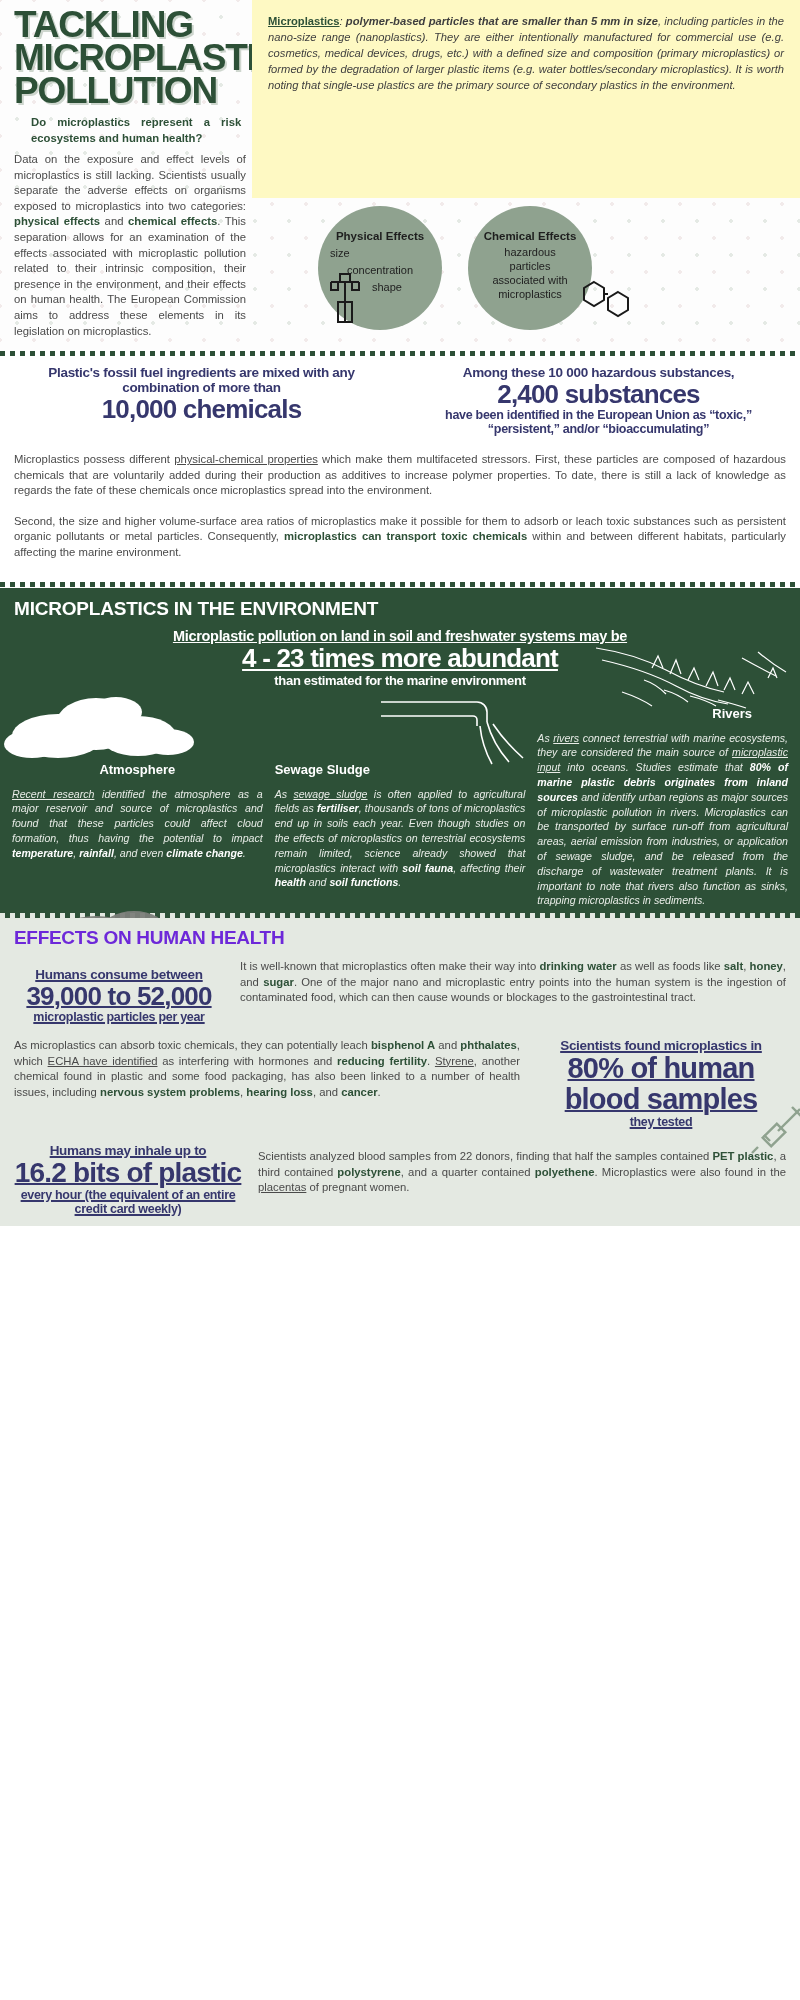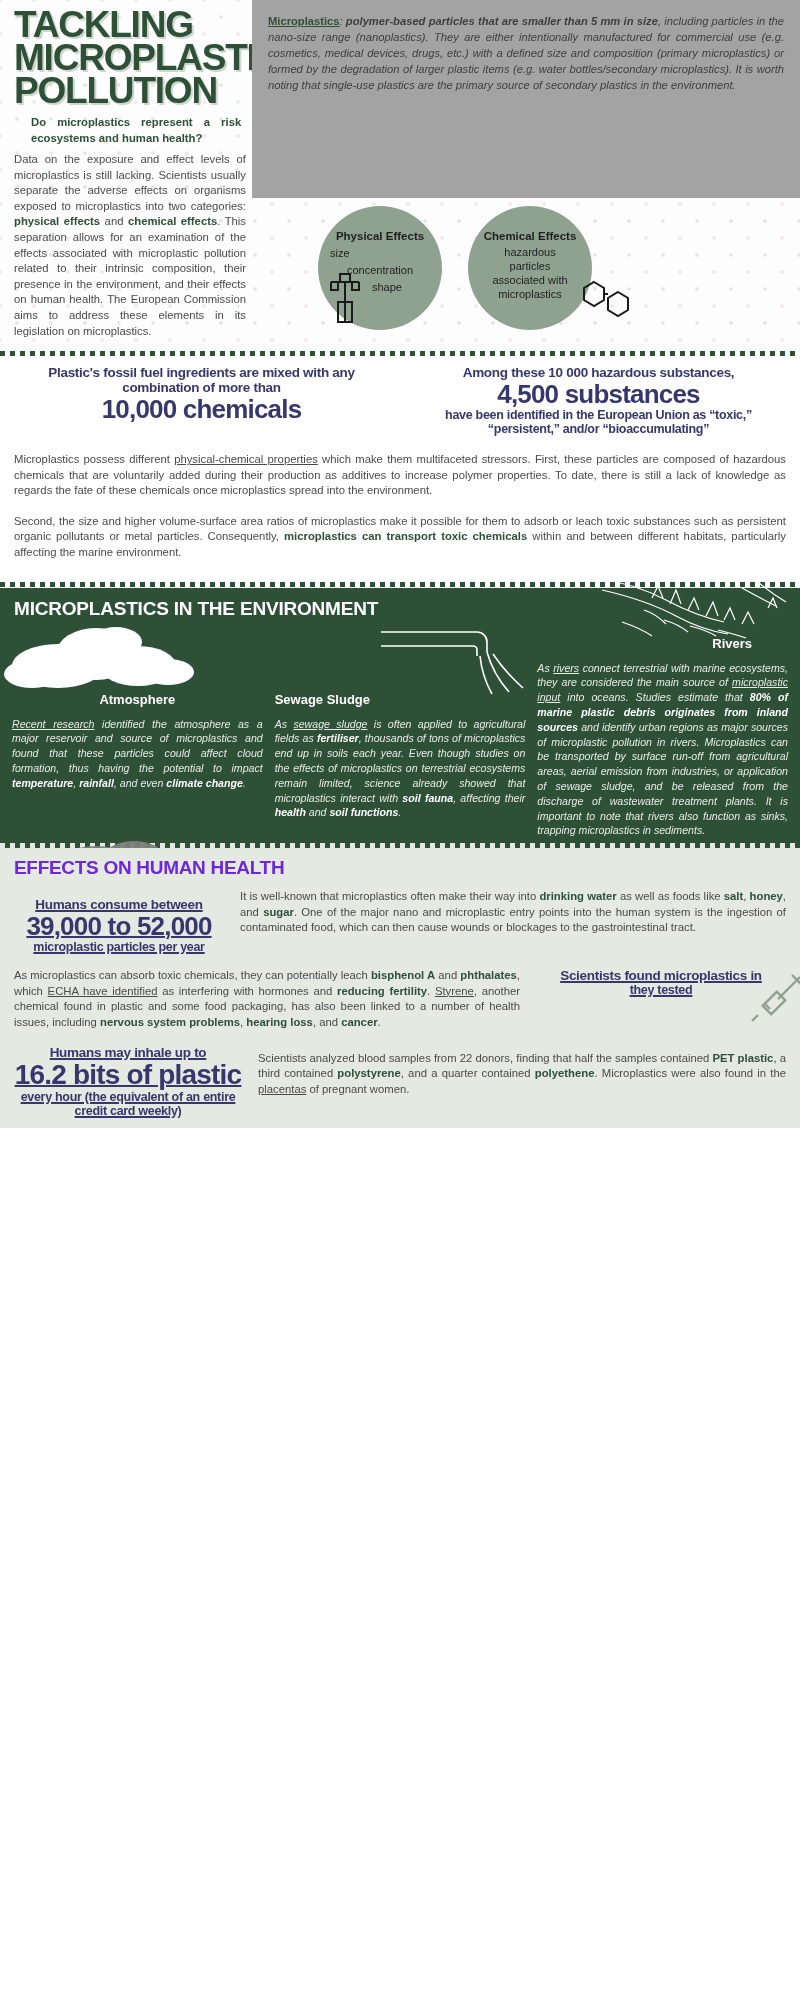--- a/index.html
+++ b/index.html
@@ -57,21 +57,21 @@
   }
   .lede {
     position:absolute; left:31px; top:115px; width:232px;
     font-size:11.3px; line-height:15.5px; font-weight:bold;
     color:#2d5037; text-align:justify;
   }
   .intro { position:absolute; left:14px; top:152px; width:232px; }
 
   .defbox {
     position:absolute; left:252px; top:0; width:548px; height:198px;
-    background:#a3a3a3; padding:13px 16px 10px 16px;
+    background:#fef9c3; padding:13px 16px 10px 16px;
   }
   .defbox p {
     font-size:11.2px; line-height:16.1px; color:#3e3e3e;
     font-style:italic; text-align:justify;
   }
   .defbox .term { font-weight:bold; font-style:normal; color:#2d5037; text-decoration:underline; }
   .defbox b { font-weight:bold; }
 
   .circle {
     position:absolute; border-radius:50%;
@@ -203,36 +203,41 @@
 
   <section class="comp">
 
     <div class="comp-stats">
       <div class="stat">
         <div class="s-lead">Plastic's fossil fuel ingredients are mixed with any combination of more than</div>
         <div class="s-big">10,000 chemicals</div>
       </div>
       <div class="stat">
         <div class="s-lead">Among these 10 000 hazardous substances,</div>
-        <div class="s-big">4,500 substances</div>
+        <div class="s-big">2,400 substances</div>
         <div class="s-tail">have been identified in the European Union as “toxic,” “persistent,” and/or “bioaccumulating”</div>
       </div>
     </div>
 
     <div style="padding:10px 14px 0 14px;">
       <p class="body-text">Microplastics possess different <u>physical-chemical properties</u> which make them multifaceted stressors. First, these particles are composed of hazardous chemicals that are voluntarily added during their production as additives to increase polymer properties. To date, there is still a lack of knowledge as regards the fate of these chemicals once microplastics spread into the environment.</p>
       <p class="body-text" style="margin-top:15px;">Second, the size and higher volume-surface area ratios of microplastics make it possible for them to adsorb or leach toxic substances such as persistent organic pollutants or metal particles. Consequently, <b>microplastics can transport toxic chemicals</b> within and between different habitats, particularly affecting the marine environment.</p>
     </div>
   </section>
 
   <div class="dotted-sep" style="margin-top:12px;"></div>
 
   <section class="env">
     <h2 class="env-head">MICROPLASTICS IN THE ENVIRONMENT</h2>
 
+    <div class="env-stat">
+      <div class="e1">Microplastic pollution on land in soil and freshwater systems may be</div>
+      <div class="e2">4 - 23 times more abundant</div>
+      <div class="e3">than estimated for the marine environment</div>
+    </div>
 
     <div class="env-cols">
 
       <div class="env-col col-atmos">
         <div style="position:absolute;left:-14px;top:-10px;">
           <svg width="215" height="78" viewBox="0 0 215 78">
             <g fill="#ffffff">
               <ellipse cx="60" cy="46" rx="46" ry="22"></ellipse>
               <ellipse cx="98" cy="34" rx="40" ry="26"></ellipse>
               <ellipse cx="140" cy="46" rx="38" ry="20"></ellipse>
@@ -345,20 +350,21 @@
         <div class="s-big ul">39,000 to 52,000</div>
         <div class="s-tail ul">microplastic particles per year</div>
       </div>
       <p class="body-text" style="flex:1;">It is well-known that microplastics often make their way into <b>drinking water</b> as well as foods like <b>salt</b>, <b>honey</b>, and <b>sugar</b>. One of the major nano and microplastic entry points into the human system is the ingestion of contaminated food, which can then cause wounds or blockages to the gastrointestinal tract.</p>
     </div>
 
     <div class="h-row2">
       <p class="body-text" style="flex:1;">As microplastics can absorb toxic chemicals, they can potentially leach <b>bisphenol A</b> and <b>phthalates</b>, which <u>ECHA have identified</u> as interfering with hormones and <b>reducing fertility</b>. <u>Styrene</u>, another chemical found in plastic and some food packaging, has also been linked to a number of health issues, including <b>nervous system problems</b>, <b>hearing loss</b>, and <b>cancer</b>.</p>
       <div class="stat" style="width:250px;position:relative;">
         <div class="s-lead ul">Scientists found microplastics in</div>
+        <div class="s-big ul" style="font-size:29px;line-height:31px;">80% of human blood samples</div>
         <div class="s-tail ul">they tested</div>
         <div style="position:absolute;right:-22px;bottom:-34px;">
           <svg width="60" height="60" viewBox="0 0 60 60">
             <g fill="none" stroke="#8fa28f" stroke-width="2.4">
               <path d="M52 6 l-22 22"></path>
               <path d="M44 4 l10 10"></path>
               <rect x="16" y="26" width="20" height="12" transform="rotate(-45 26 32)"></rect>
               <path d="M10 44 l-6 6"></path>
               <path d="M22 38 l-6 -6"></path>
             </g>

